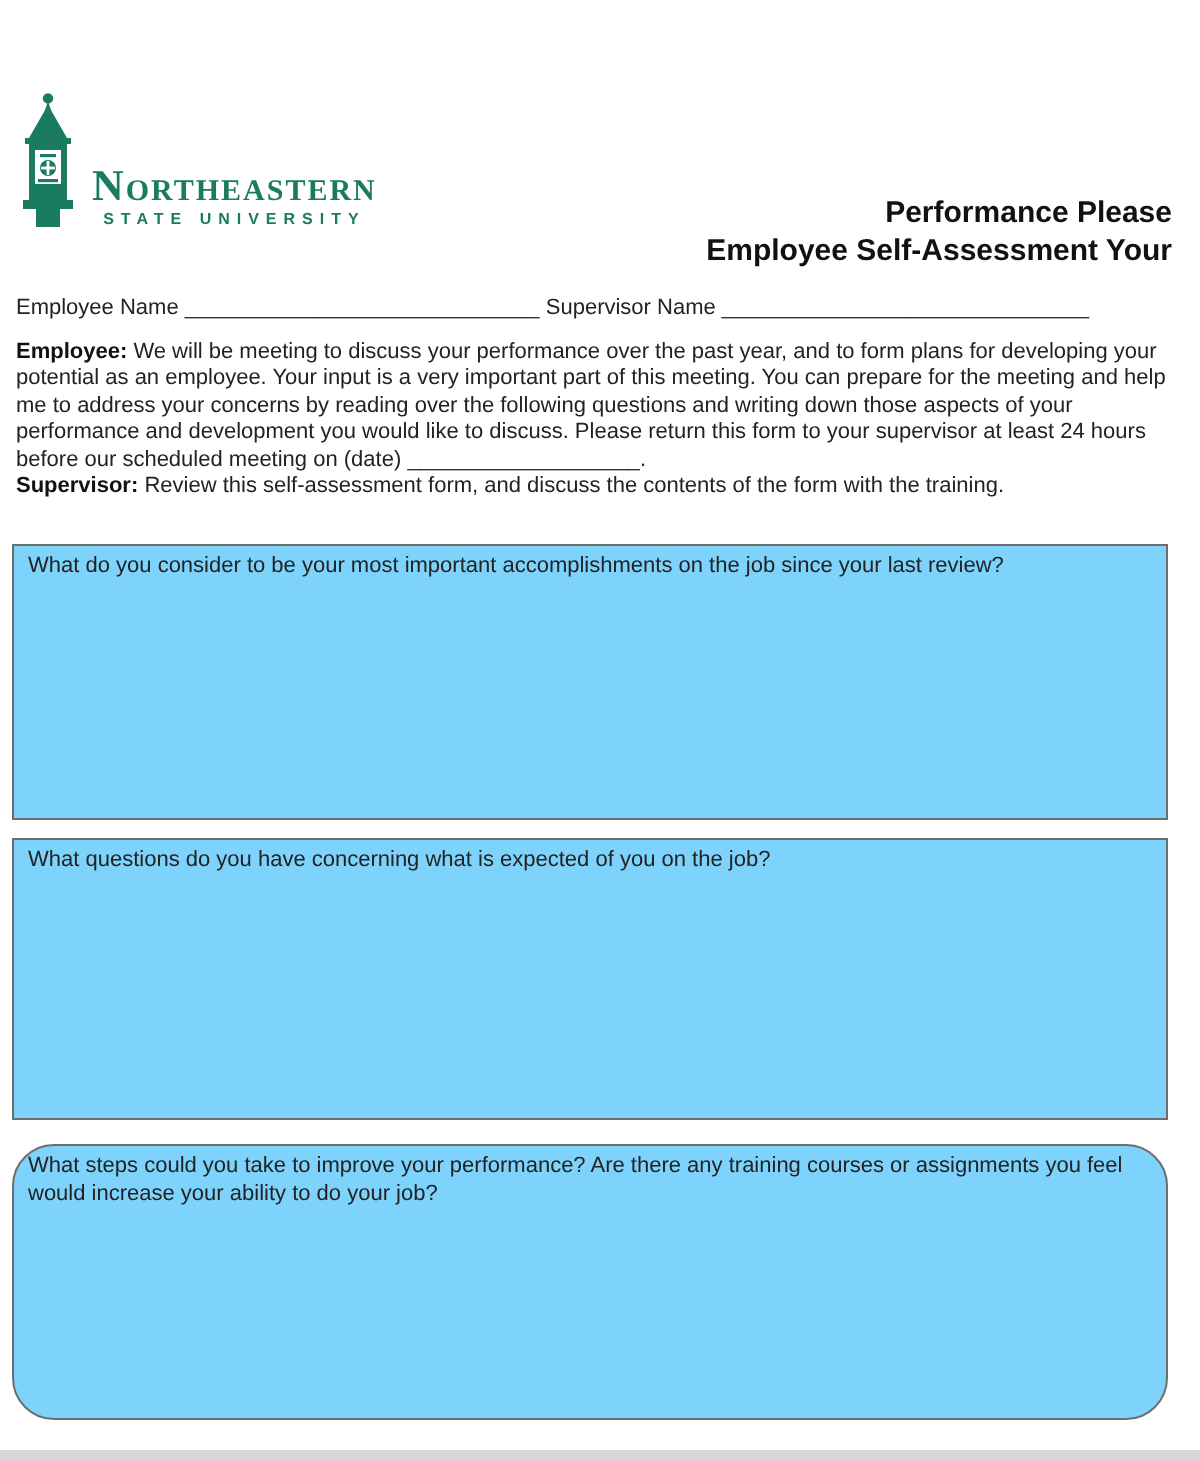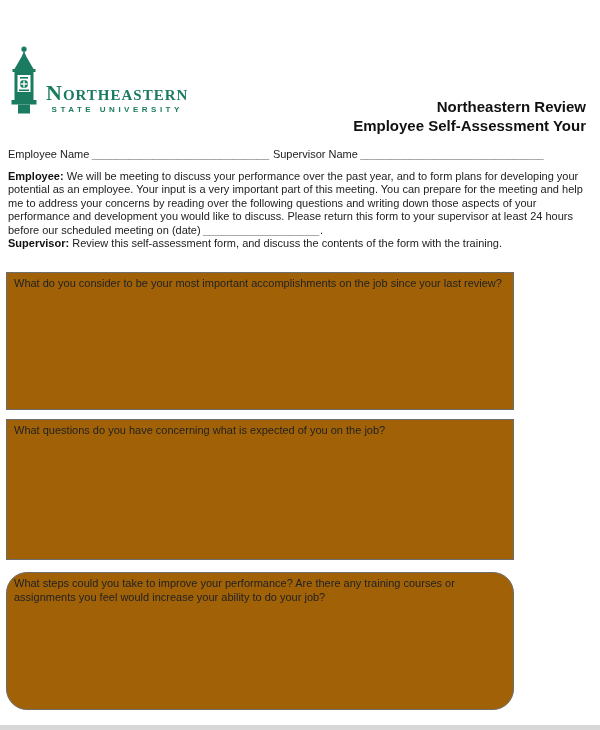--- a/index.html
+++ b/index.html
@@ -59,41 +59,41 @@
   
   .name-row {
     position: absolute;
     top: 148px;
     left: 8px;
     width: 584px;
     font-size: 11px;
     white-space: nowrap;
     color: #222;
   }
-  .blank { letter-spacing: 0; color: #333; font-style: italic; }
+  .blank { letter-spacing: 0; color: #333; }
 
   
   .instructions {
     position: absolute;
     top: 170px;
     left: 8px;
     width: 585px;
     font-size: 11px;
     line-height: 13.4px;
     color: #222;
   }
   .instructions b { color: #111; }
 
   
   .qbox {
     position: absolute;
     left: 6px;
-    width: 508px;
+    width: 578px;
     border: 1px solid #6e6e6e;
-    background: #a16207;
+    background: #7dd3fc;
   }
   .qbox-1 { top: 272px; height: 138px; }
   .qbox-2 { top: 419px; height: 141px; }
   .qbox-3 { top: 572px; height: 138px; border-radius: 21px; }
   .qtext {
     padding: 4px 7px 0 7px;
     font-size: 11px;
     line-height: 13.5px;
     color: #222;
   }
@@ -132,21 +132,21 @@
         <rect x="12.5" y="37.3" width="7" height="1.4"></rect>
       </g>
     </svg>
     <div class="logo-text">
       <div class="org-name">Northeastern</div>
       <div class="org-sub">STATE UNIVERSITY</div>
     </div>
   </div>
 
   <div class="title-block">
-    <div>Northeastern Review</div>
+    <div>Performance Please</div>
     <div>Employee Self-Assessment Your</div>
   </div>
 
   <div class="name-row">
     <span>Employee Name</span>
     <span class="blank">_____________________________</span>
     <span>Supervisor Name</span>
     <span class="blank">______________________________</span>
   </div>
 

